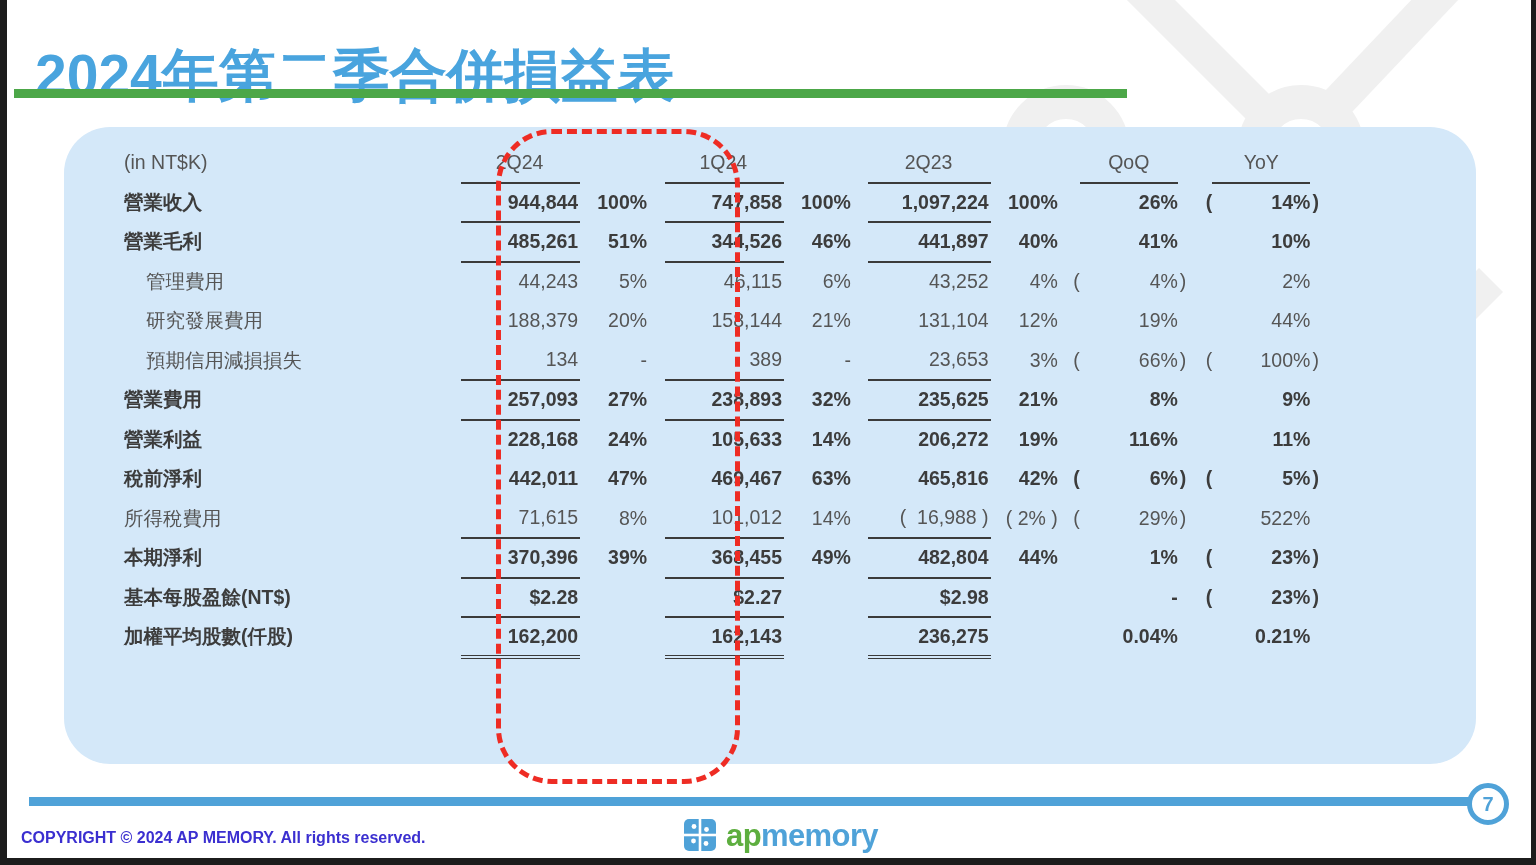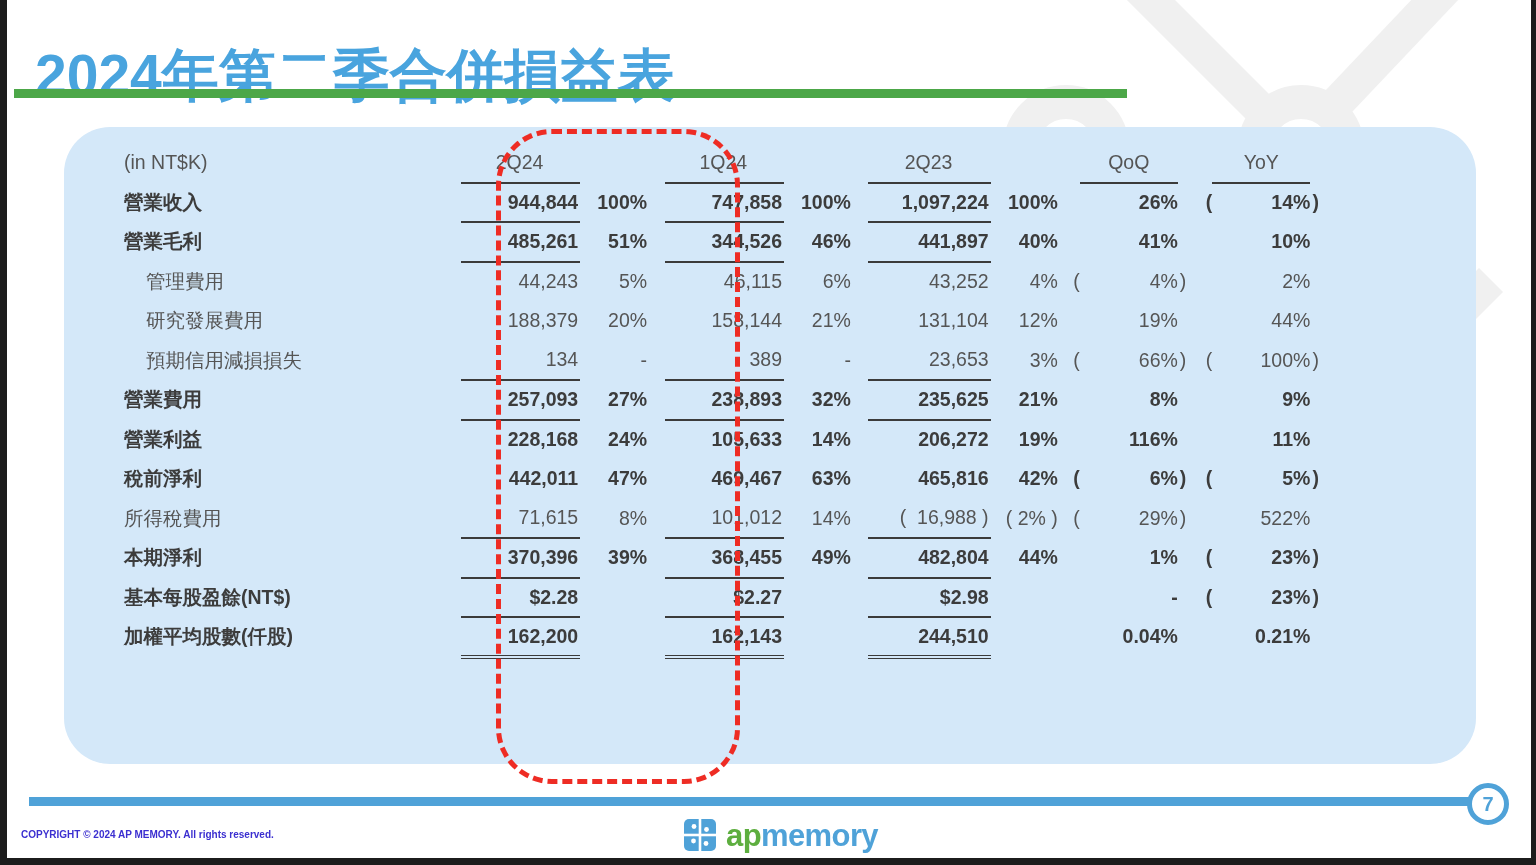--- a/index.html
+++ b/index.html
@@ -143,21 +143,21 @@
     width: 1458px;
     height: 9px;
     background: #4FA2D8;
     z-index: 2;
   }
 
   .copyright {
     position: absolute;
     left: 14px;
     top: 829px;
-    font-size: 10px;
+    font-size: 16px;
     font-weight: bold;
     color: #3b2fd0;
     z-index: 3;
   }
 
   .logo {
     position: absolute;
     left: 676px;
     top: 818px;
     display: flex;
@@ -423,21 +423,21 @@
             <td class="c-paren-r bold">)</td>
           </tr>
           <tr>
             <td class="c-label bold">加權平均股數(仟股)</td>
             <td class="c-num bold rule-dbl">162,200</td>
             <td class="c-pct bold"></td>
             <td class="c-gap"></td>
             <td class="c-num bold rule-dbl">162,143</td>
             <td class="c-pct bold"></td>
             <td class="c-gap"></td>
-            <td class="c-num bold rule-dbl">244,510</td>
+            <td class="c-num bold rule-dbl">236,275</td>
             <td class="c-pct bold"></td>
             <td class="c-paren-l bold"></td>
             <td class="c-dnum bold">0.04%</td>
             <td class="c-paren-r bold"></td>
             <td class="c-paren-l bold"></td>
             <td class="c-dnum bold">0.21%</td>
             <td class="c-paren-r bold"></td>
           </tr>
         </tbody>
     </table>

